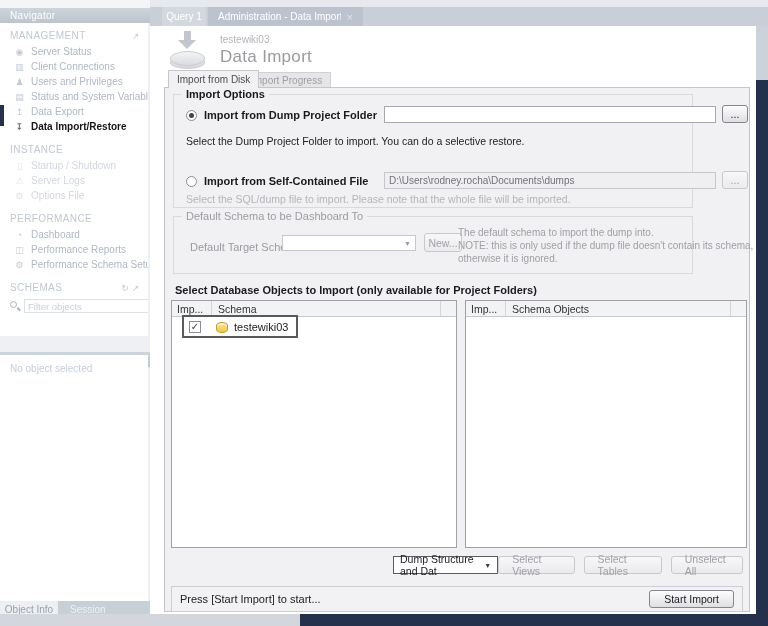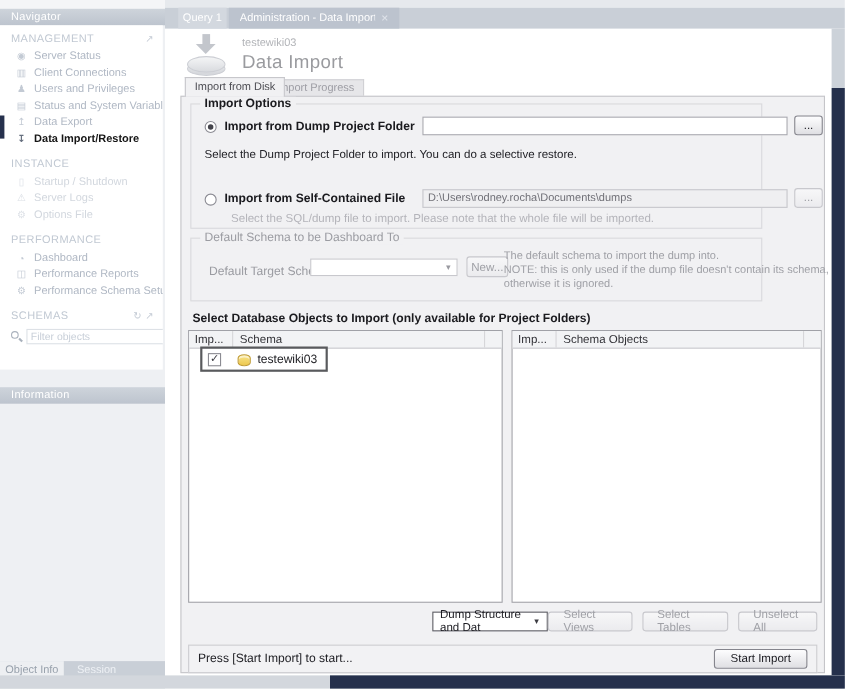--- a/index.html
+++ b/index.html
@@ -100,21 +100,21 @@
     font-size:11px; font-weight:bold; color:#1a1a1e; }
   .field { position:absolute; height:17px; border:1px solid #a7a7ae; background:#fff;
     font-size:10px; color:#3c3c42; padding:0 4px; outline:none;
     font-family:"Liberation Sans",sans-serif; }
   .field.dis { background:#efeff1; border-color:#c6c6cb; color:#707077; }
   .btn { display:inline-flex; align-items:center; justify-content:center;
     border:1px solid #85858d; border-radius:3px; background:linear-gradient(#fdfdfe,#dfdfe3);
     font-size:10.5px; color:#1c1c22; }
   .btn.dis { border-color:#c8c8cd; color:#9fa0a6; background:linear-gradient(#f7f7f8,#ebebee); }
   .hint { position:absolute; font-size:10.5px; color:#222227; }
-  .hint.dis { color:#b4b4ba;margin-left:24px; }
+  .hint.dis { color:#b4b4ba; }
 
   .combo { position:absolute; height:16px; background:#fff; border:1px solid #c8c8cd;
     display:flex; align-items:center; }
   .combo .arr { margin-left:auto; font-size:7px; color:#9a9aa1; padding-right:4px; }
   .g2 .note { position:absolute; left:284px; top:9px; font-size:10px; color:#9fa0a6;
     line-height:13px; white-space:nowrap; }
   .g2 .lab { position:absolute; left:16px; top:24px; font-size:11px; color:#9a9ba1; }
 
   .sect-label { position:absolute; left:10px; top:196px; font-size:11px; font-weight:bold;
     color:#1b1b1f; }
@@ -233,20 +233,23 @@
     <div class="filter-row">
       <span class="mag"></span>
       <input class="filter-input" placeholder="Filter objects" style="">
     </div>
   </div>
   <div class="active-marker"></div>
 
   <div class="side-header info-header">
     <span>Information</span>
   </div>
+  <div class="info-body">
+    <div class="no-object">No object selected</div>
+  </div>
 
   <div class="side-tabs">
     <div class="side-tab-active">Object Info</div>
     <div class="side-tab">Session</div>
   </div>
   <div class="side-bottom"></div>
 </div>
 
 <div class="main">
   <div class="top-strip"></div>

